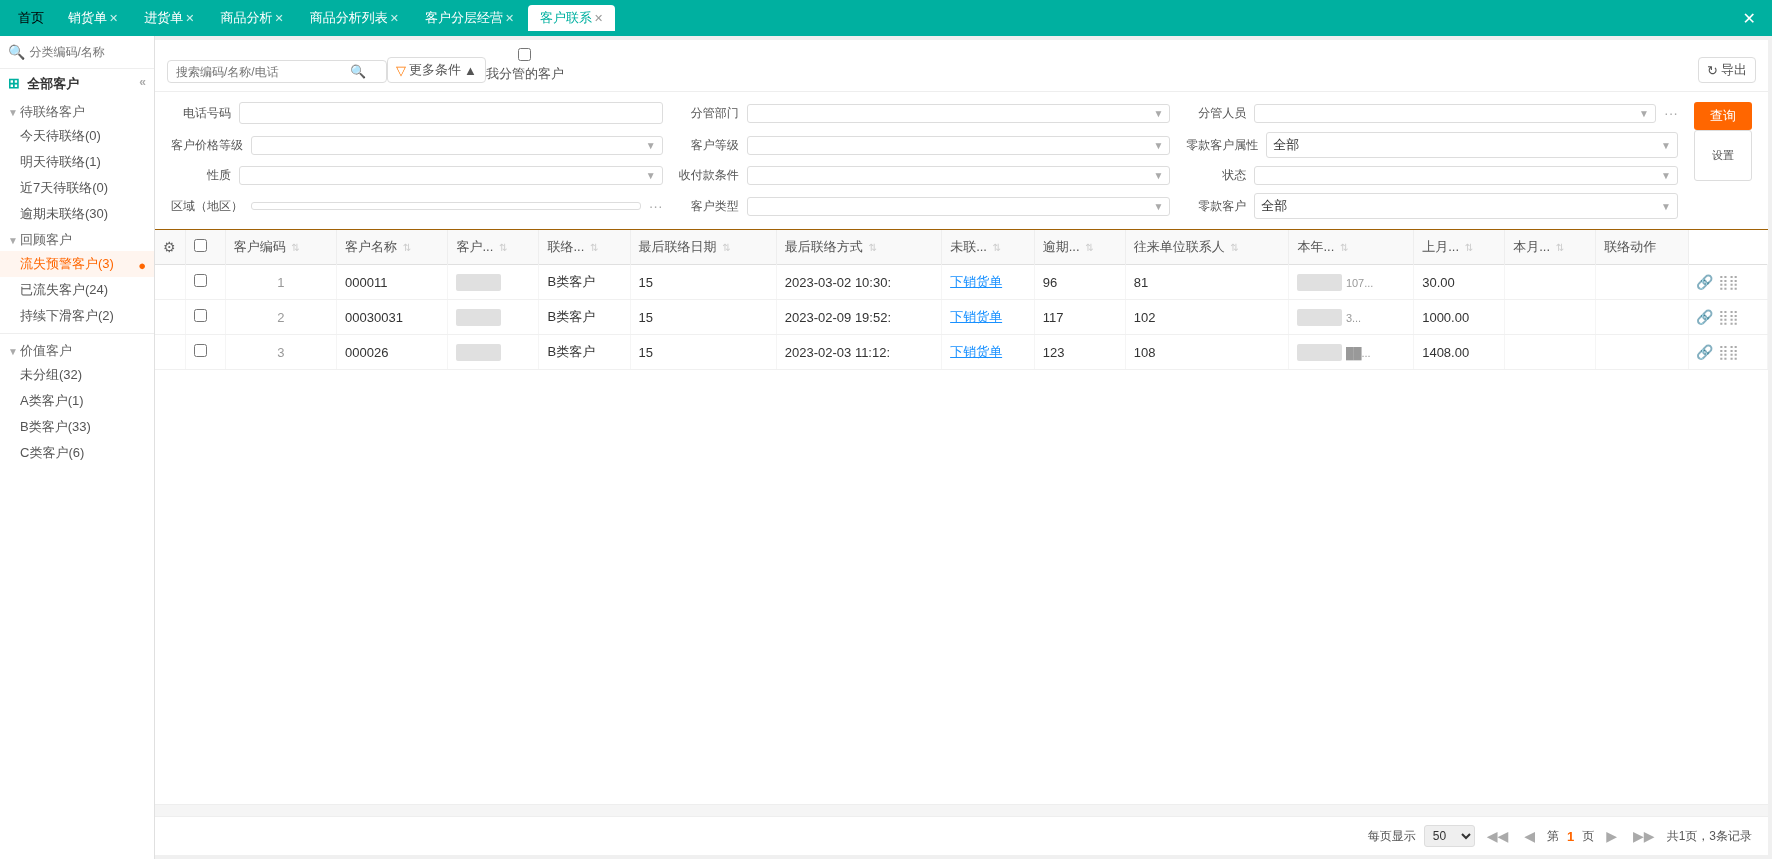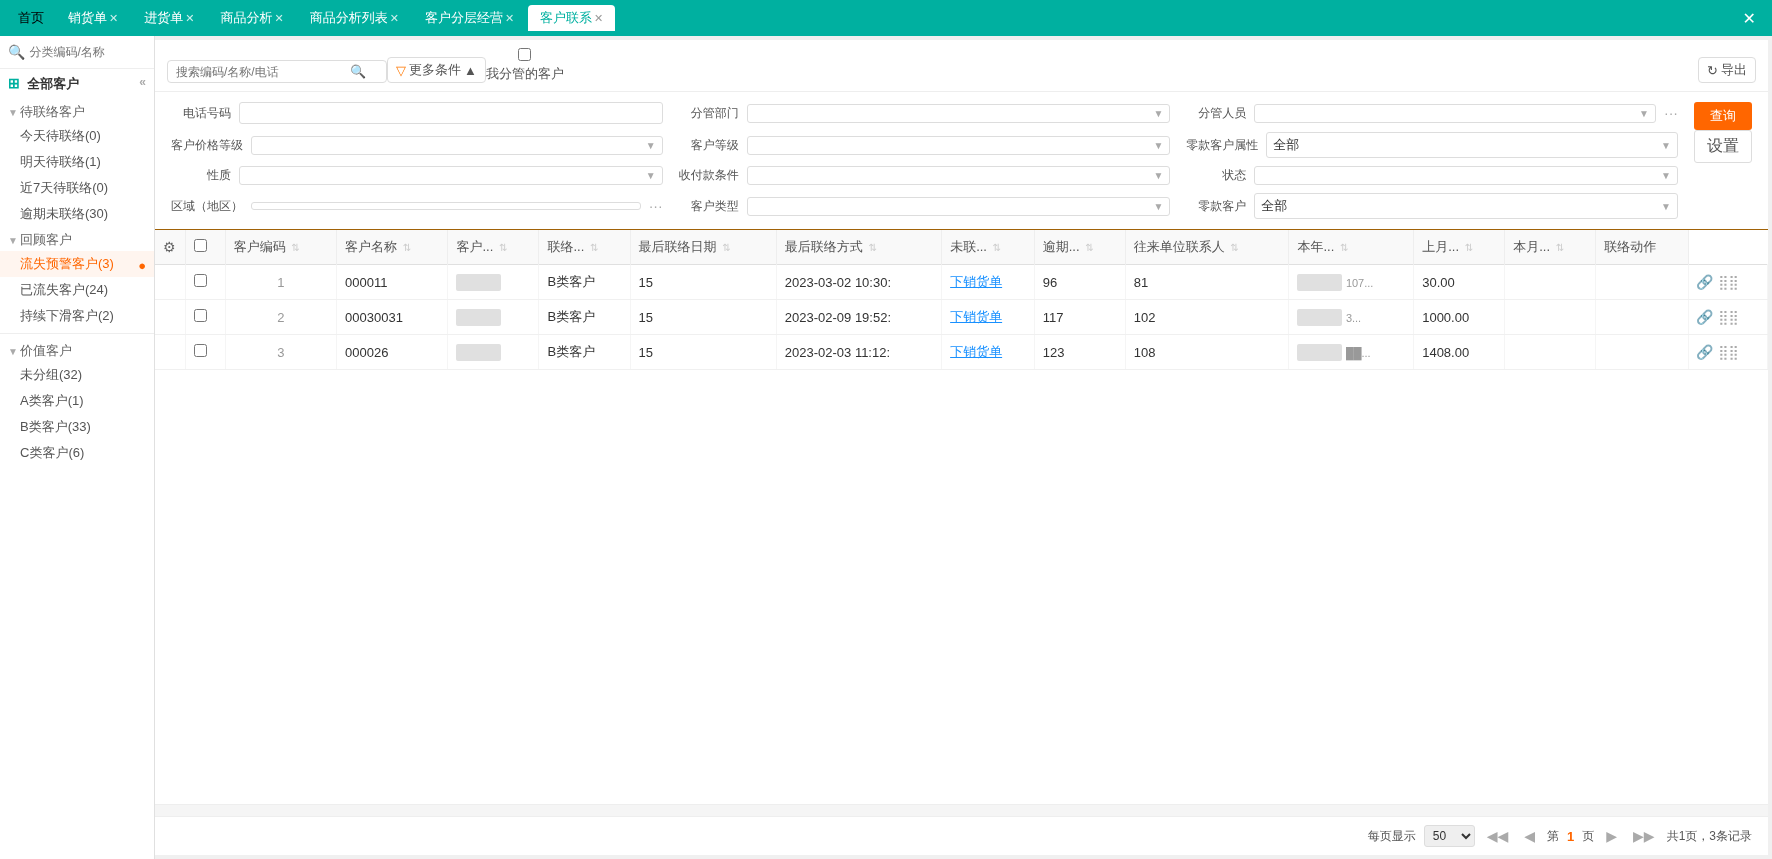--- a/index.html
+++ b/index.html
@@ -265,22 +265,22 @@
       border-radius: 3px;
       padding: 5px 16px;
       font-size: 13px;
       cursor: pointer;
     }
     .btn-settings {
       background: #fff;
       color: #555;
       border: 1px solid #ddd;
       border-radius: 3px;
-      padding: 5px 10px;
-      font-size: 16px;
+      padding: 17px 10px;
+      font-size: 11px;
       cursor: pointer;
     }
 
     
     .table-container {
       flex: 1;
       overflow: auto;
     }
     table {
       width: 100%;

